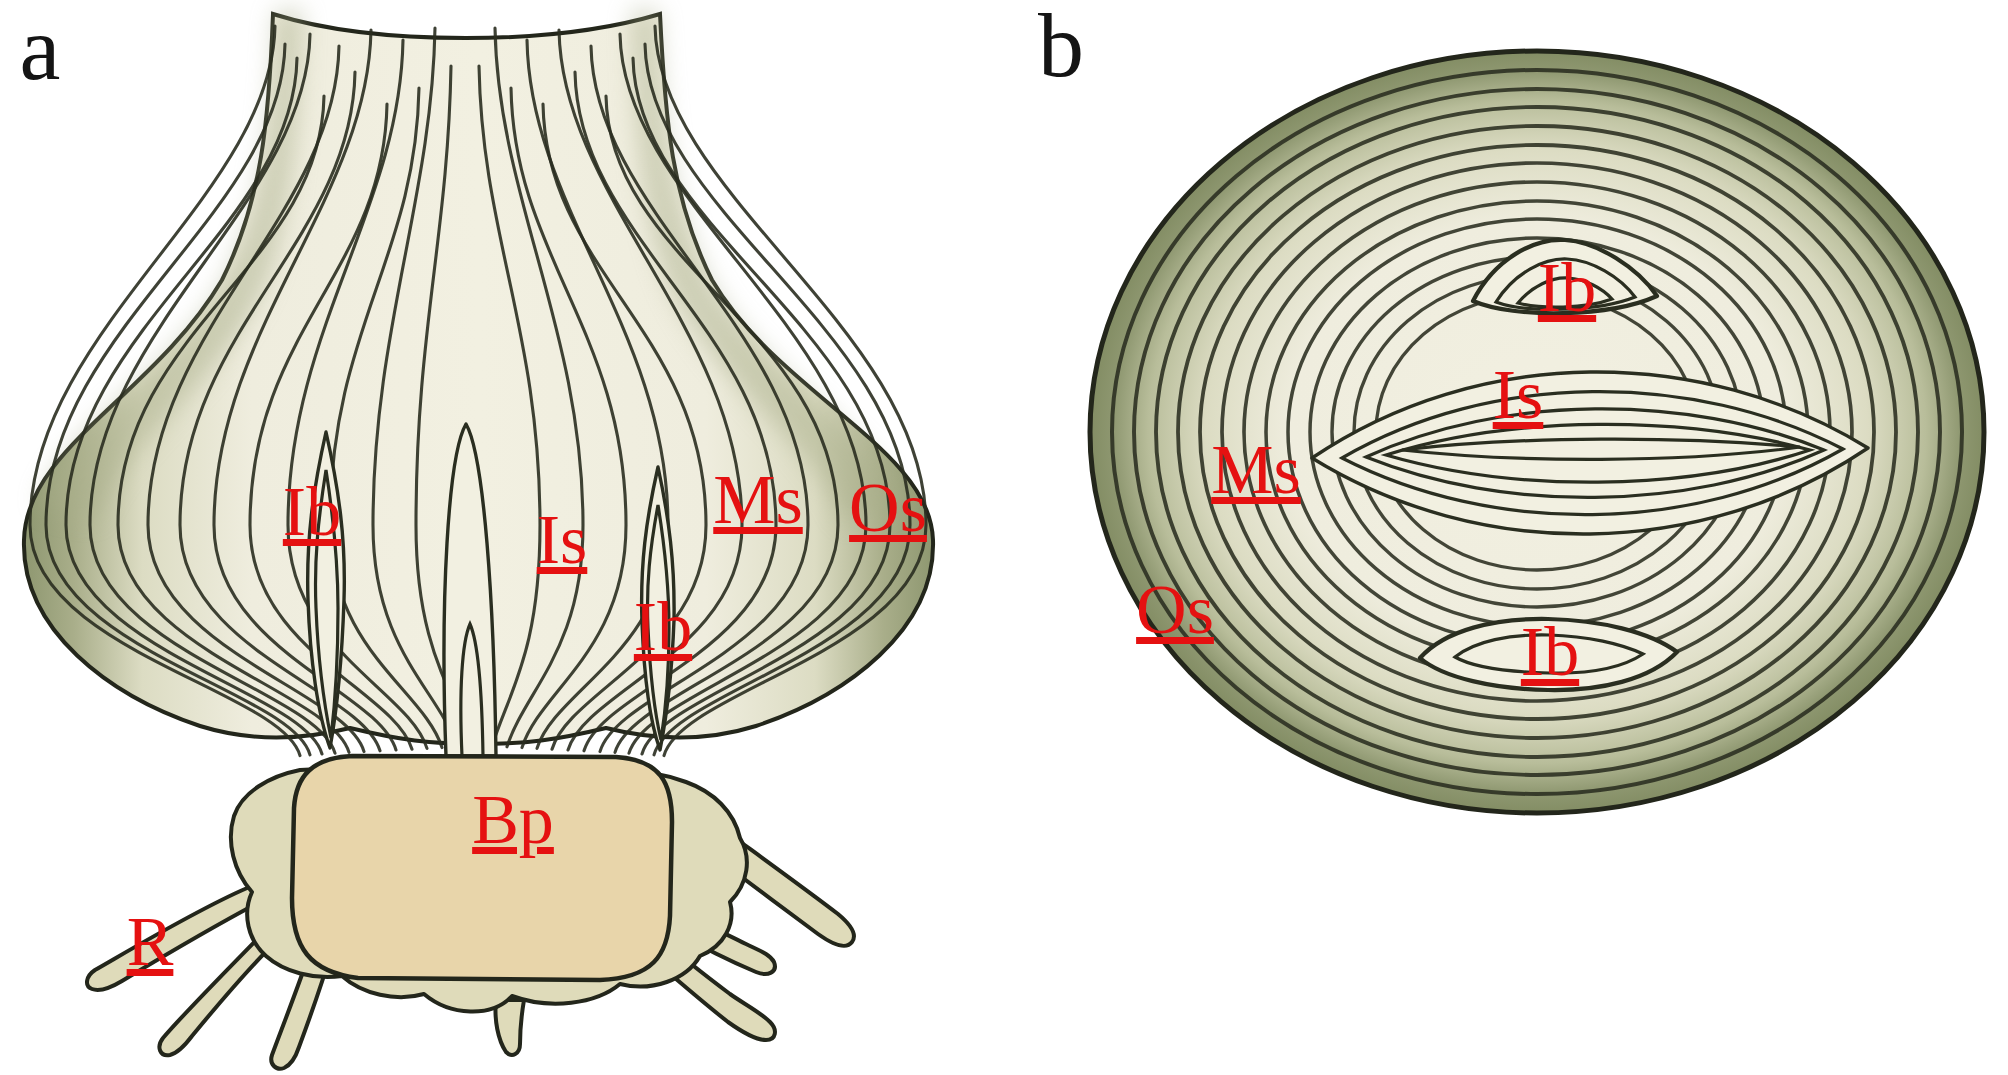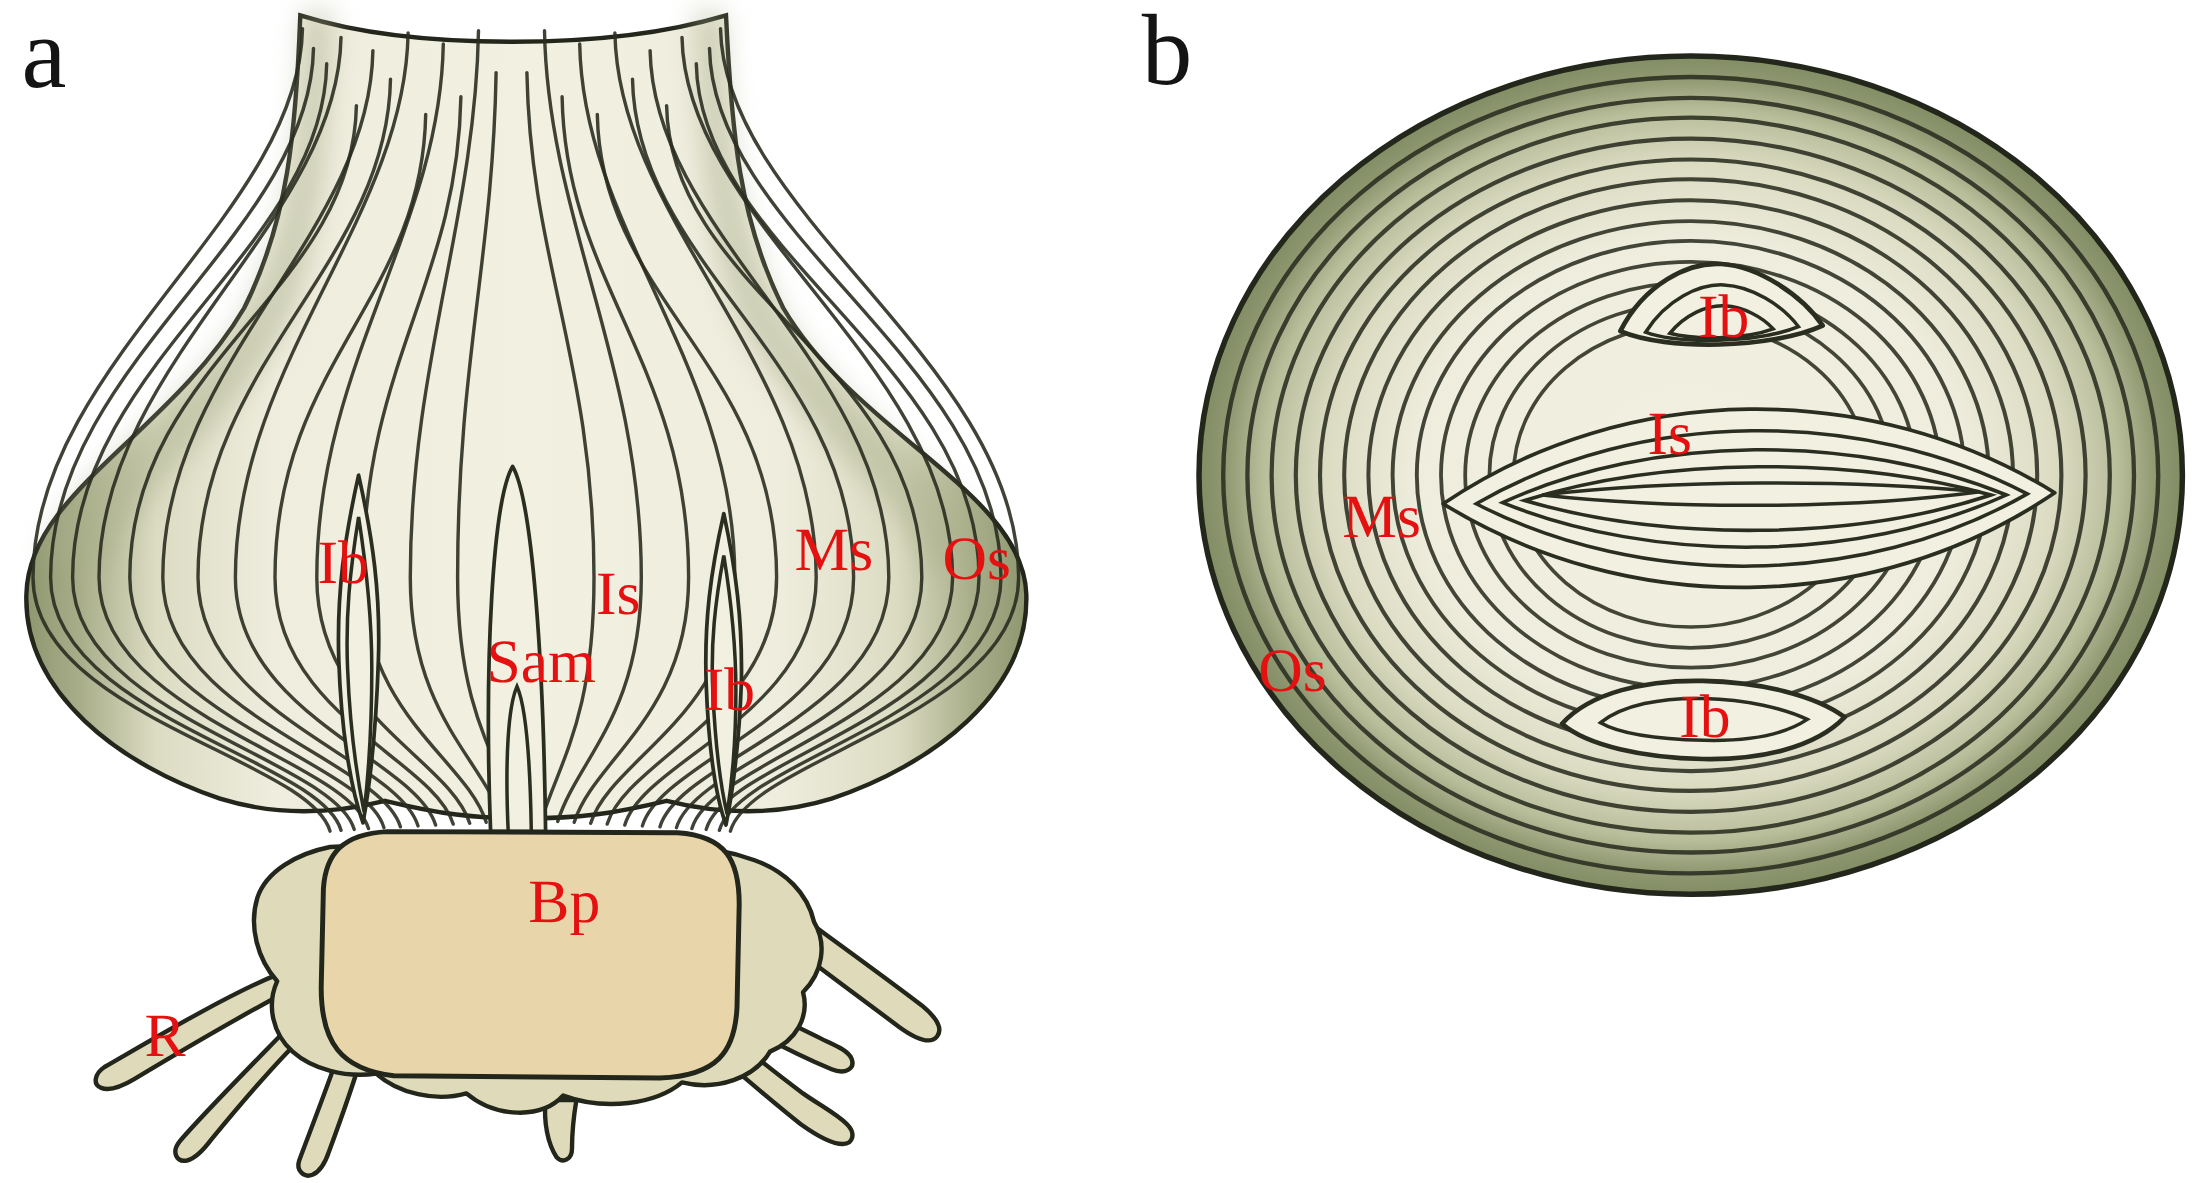--- a/index.html
+++ b/index.html
@@ -4,21 +4,21 @@
 <style>
   :root{
     --background:#ffffff; --label_red:#e51111; --panel_letter:#141414;
     --line_dark:#2a2e20; --outline_dark:#23261b;
   }
   html,body{margin:0;padding:0;background:#fff;}
   .canvas{position:relative;width:2008px;height:1075px;background:var(--background);overflow:hidden;
           font-family:"Liberation Serif","DejaVu Serif",serif;}
   .canvas svg{position:absolute;left:0;top:0;}
   .lbl{position:absolute;transform:translate(-50%,-50%);color:var(--label_red);
-       font-size:56px;line-height:1;white-space:nowrap;user-select:none;}
+       font-size:70px;line-height:1;white-space:nowrap;user-select:none;text-decoration:underline;}
   .panel-letter{position:absolute;transform:translate(-50%,-50%);color:var(--panel_letter);
        font-size:92px;line-height:1;user-select:none;}
   
   .bulb-outline{fill:url(#bulbGrad);stroke:var(--outline_dark);stroke-width:4;}
   .sline{fill:none;stroke:var(--line_dark);stroke-width:3.1;stroke-linecap:round;opacity:.9;}
   .mask{fill:var(--cream_core);stroke:var(--line_dark);stroke-width:3.4;stroke-linejoin:round;}
   .iline{fill:none;stroke:var(--line_dark);stroke-width:3.2;stroke-linecap:round;}
   .root{fill:var(--root_tan);stroke:var(--outline_dark);stroke-width:4;stroke-linejoin:round;}
   .plate{fill:var(--basal_plate_tan);stroke:var(--outline_dark);stroke-width:4.5;stroke-linejoin:round;}
   .cross-outline{fill:url(#crossGrad);stroke:var(--outline_dark);stroke-width:5;}
@@ -203,21 +203,20 @@
                                C 1622,668 1588,674 1549,673 C 1510,672 1474,668 1455,657 Z"></path>
       </g>
     </g>
   </svg>
 
   <div class="panel-letter" style="left:40px;top:48px">a</div>
   <div class="panel-letter" style="left:1061px;top:45px">b</div>
 
   <div class="lbl" style="left:312px;top:512px">Ib</div>
   <div class="lbl" style="left:562px;top:540px">Is</div>
-  <div class="lbl" style="left:492px;top:602px">Sam</div>
   <div class="lbl" style="left:663px;top:627px">Ib</div>
   <div class="lbl" style="left:758px;top:500px">Ms</div>
   <div class="lbl" style="left:888px;top:508px">Os</div>
   <div class="lbl" style="left:513px;top:820px">Bp</div>
   <div class="lbl" style="left:150px;top:942px">R</div>
 
   <div class="lbl" style="left:1567px;top:288px">Ib</div>
   <div class="lbl" style="left:1518px;top:395px">Is</div>
   <div class="lbl" style="left:1256px;top:470px">Ms</div>
   <div class="lbl" style="left:1175px;top:610px">Os</div>

